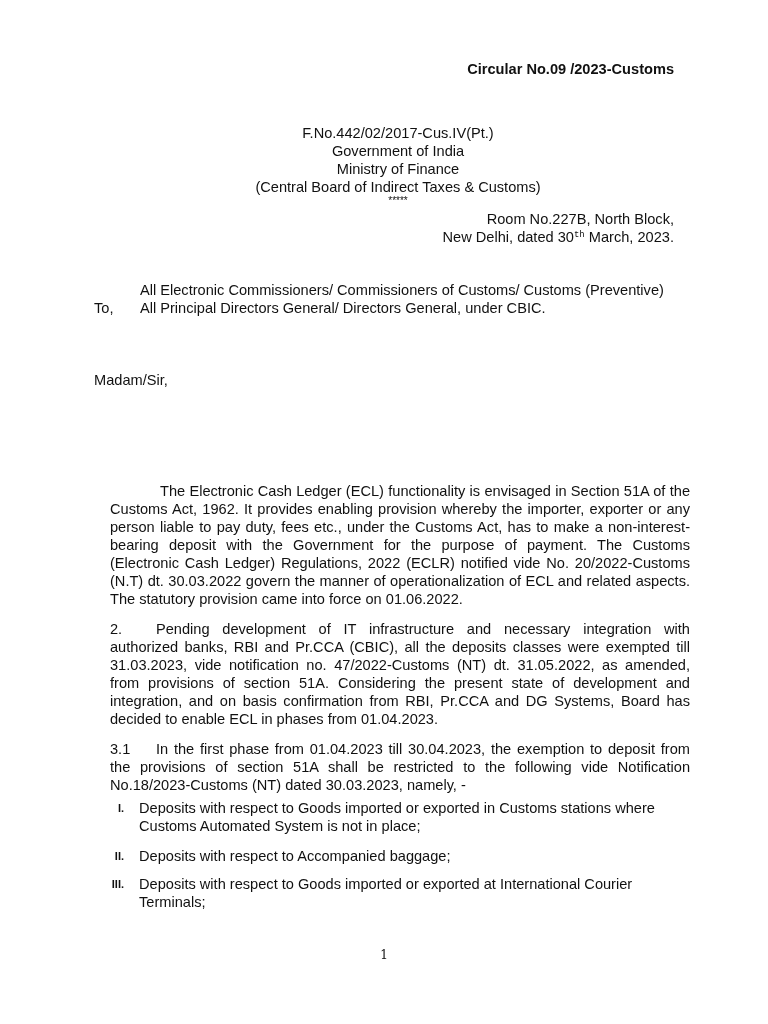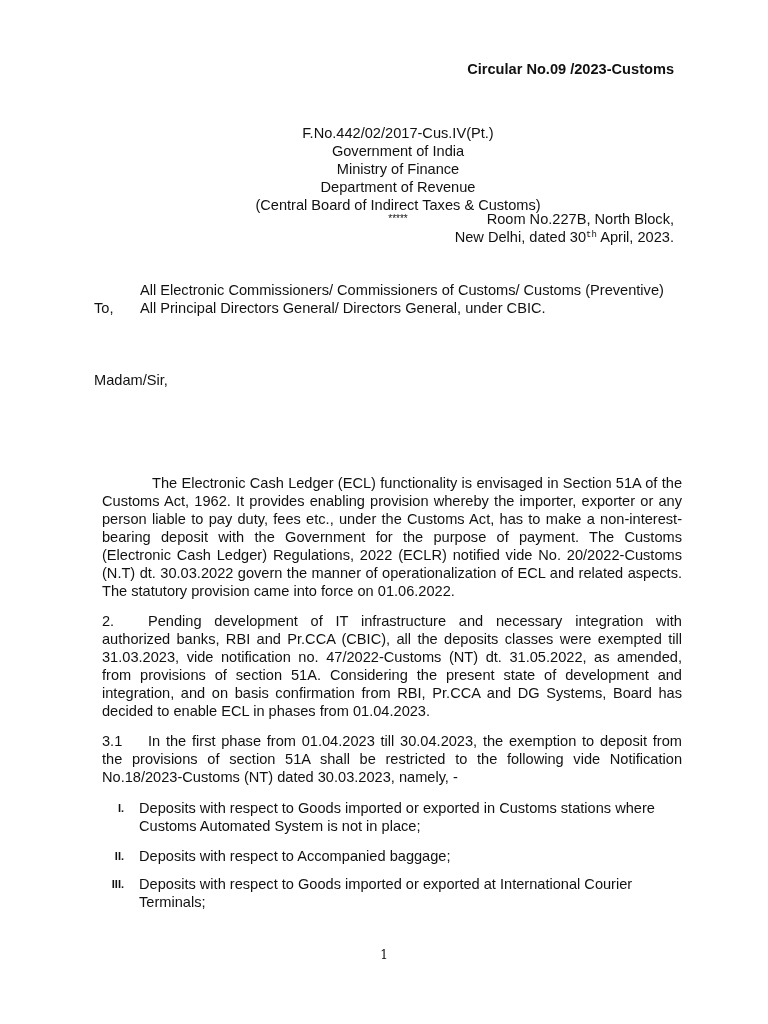--- a/index.html
+++ b/index.html
@@ -50,21 +50,21 @@
     .salutation { left: 94px; top: 371px; }
     .subject {
       left: 94px; width: 580px; top: 409px;
       font-weight: bold;
       text-align: justify;
       text-align-last: left;
     }
     .para {
       left: 94px; width: 580px;
       text-align: justify;
-      margin: 8px;
+      margin: 16px;
     }
     .p1 { top: 466px; text-indent: 50px; }
     .p2 { top: 604px; }
     .p3 { top: 724px; }
     .para-num { display: inline-block; width: 46px; text-indent: 0; }
     .list-item {
       left: 94px; width: 580px;
     }
     .list-item .roman {
       position: absolute;
@@ -93,28 +93,27 @@
 <body>
 
 <div class="page">
 
   <div class="abs circular-no">Circular No.09 /2023-Customs</div>
 
   <div class="abs header-block">
     <div>F.No.442/02/2017-Cus.IV(Pt.)</div>
     <div>Government of India</div>
     <div>Ministry of Finance</div>
-    <div>Department of Revenue</div>
     <div>(Central Board of Indirect Taxes &amp; Customs)</div>
     <div class="stars">*****</div>
   </div>
 
   <div class="abs address">
     <div>Room No.227B, North Block,</div>
-    <div><span>New Delhi, dated 30</span><sup>th</sup><span> April, 2023.</span></div>
+    <div><span>New Delhi, dated 30</span><sup>th</sup><span> March, 2023.</span></div>
   </div>
 
   <div class="abs to-label">To,</div>
 
   <div class="abs addressees">
     <p>All Electronic Commissioners/ Commissioners of Customs/ Customs (Preventive)</p>
     <p>All Principal Directors General/ Directors General, under CBIC.</p>
   </div>
 
   <div class="abs salutation">Madam/Sir,</div>

